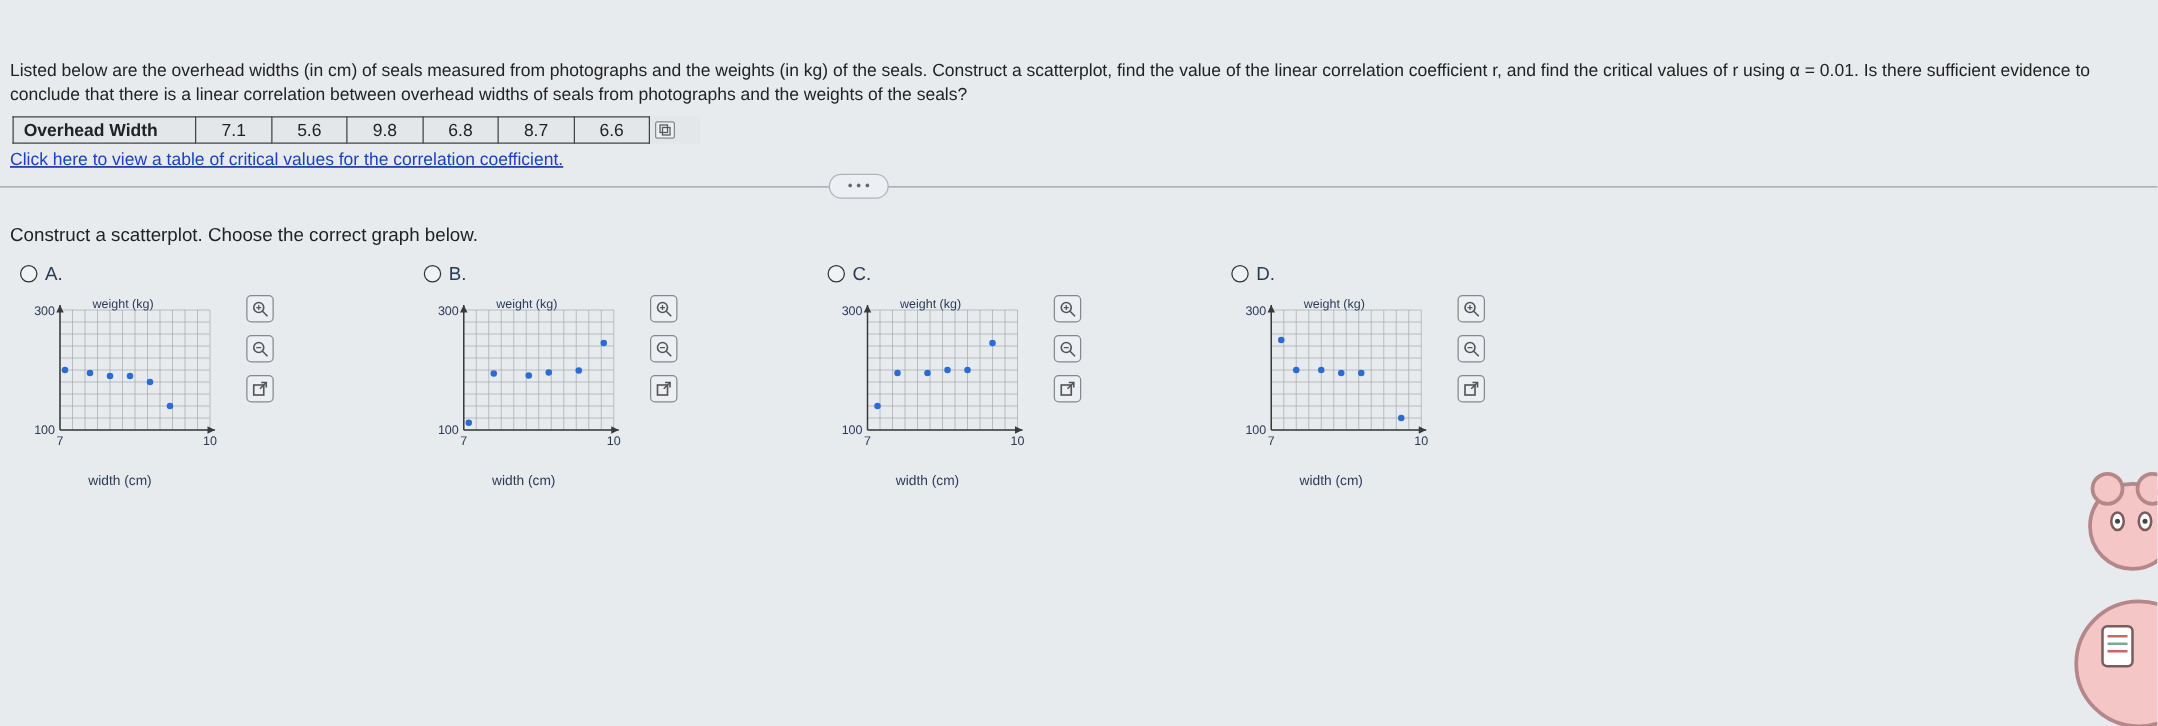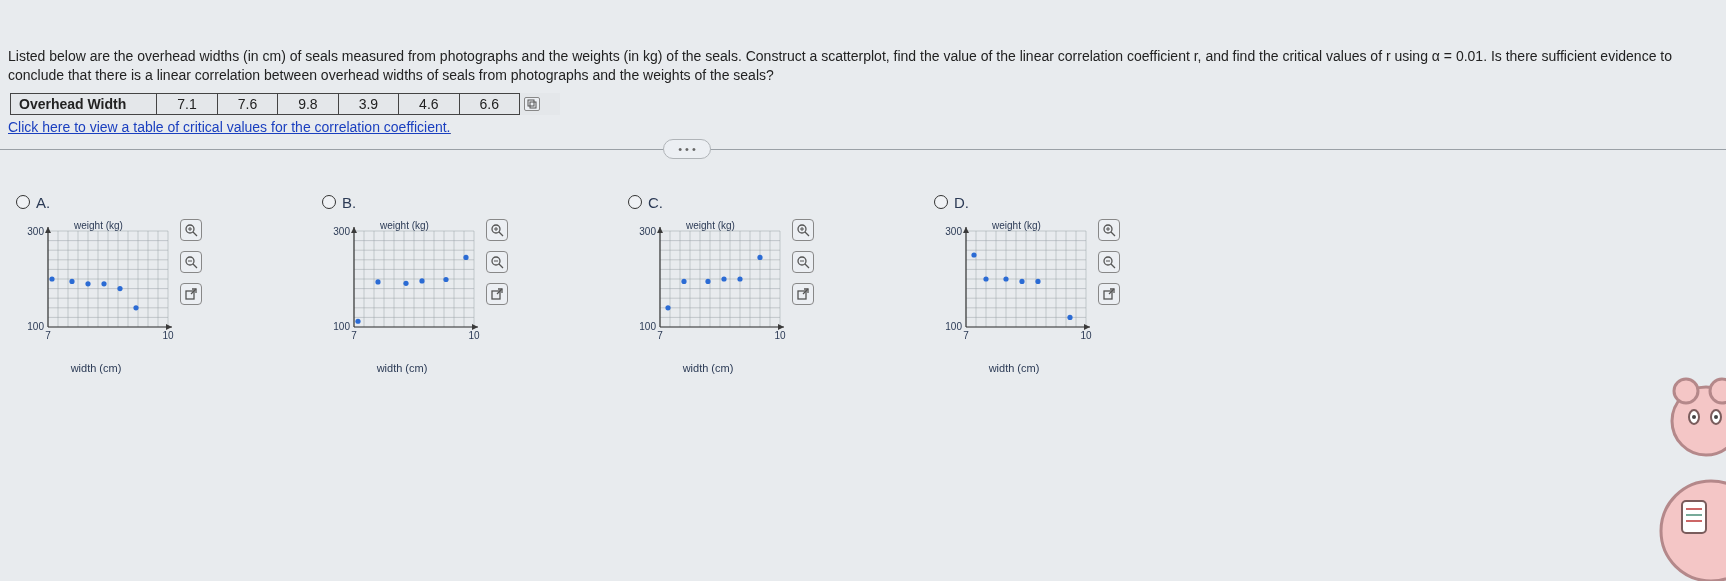--- a/index.html
+++ b/index.html
@@ -40,21 +40,21 @@
     font-size:11px; color:#666; cursor:pointer;
   }
   .question-area { padding: 30px 8px 6px 8px; }
   .options-row { display:flex; gap:120px; margin-top:14px; padding-left:8px; }
   .option { position:relative; }
   .opt-head { display:flex; align-items:center; gap:6px; font-size:15px; color:#2b3a55; margin-bottom:6px;}
   .radio {
     width:14px; height:14px; border:1.5px solid #333; border-radius:50%;
     display:inline-block; background:#f0f2f5; cursor:pointer;
   }
-  .graph-box { position:relative; display:flex; align-items:flex-start; gap:4px;}
+  .graph-box { position:relative; display:flex; align-items:flex-start; gap:21px;}
   .graph { position:relative; }
   .icon-col { display:flex; flex-direction:column; gap:10px; margin-top:2px;}
   .tool-icon {
     width:22px; height:22px; border:1px solid #888; border-radius:4px;
     display:flex; align-items:center; justify-content:center;
     background:#eceff3; cursor:pointer; color:#4a5568; font-size:13px;
   }
   svg .grid line { stroke:#9aa0a6; stroke-width:0.5; }
   svg .axis line { stroke:#3a3a3a; stroke-width:1.2; }
   svg text { font-size:10px; fill:#2b3a55; font-family:Arial; }
@@ -69,24 +69,24 @@
 
 <div class="problem-text">
   <span>Listed below are the overhead widths (in cm) of seals measured from photographs and the weights (in kg) of the seals. Construct a scatterplot, find the value of the linear correlation coefficient r, and find the critical values of r using α = 0.01. Is there sufficient evidence to conclude that there is a linear correlation between overhead widths of seals from photographs and the weights of the seals?</span>
 </div>
 
 <table class="data-table">
   <tbody>
       <tr>
     <th>Overhead Width</th>
     <td>7.1</td>
-    <td>7.6</td>
+    <td>5.6</td>
     <td>9.8</td>
-    <td>3.9</td>
-    <td>4.6</td>
+    <td>6.8</td>
+    <td>8.7</td>
     <td>6.6</td>
     <td style="border:none;background:transparent;padding-left:4px;">
       <span class="tool-icon" style="width:16px;height:14px;border-radius:2px;font-size:10px;">
         <svg width="10" height="10" viewBox="0 0 10 10">
               <rect x="1" y="1" width="6" height="6" fill="none" stroke="#555" stroke-width="1"></rect>
               <rect x="3" y="3" width="6" height="6" fill="none" stroke="#555" stroke-width="1"></rect>
             </svg>
       </span>
     </td>
   </tr>
@@ -96,20 +96,21 @@
 <div class="link-row">
   <a class="link">Click here to view a table of critical values for the correlation coefficient.</a>
 </div>
 
 <div class="divider-wrap">
   <div class="divider"></div>
   <div class="ellipsis-btn">• • •</div>
 </div>
 
 <div class="question-area">
+  <div style="font-size:15px;">Construct a scatterplot. Choose the correct graph below.</div>
 
   <div class="options-row">
 
     <div class="option">
       <div class="opt-head">
         <span class="radio"></span>
         <span>A.</span>
       </div>
       <div class="graph-box">
         <div class="graph">

